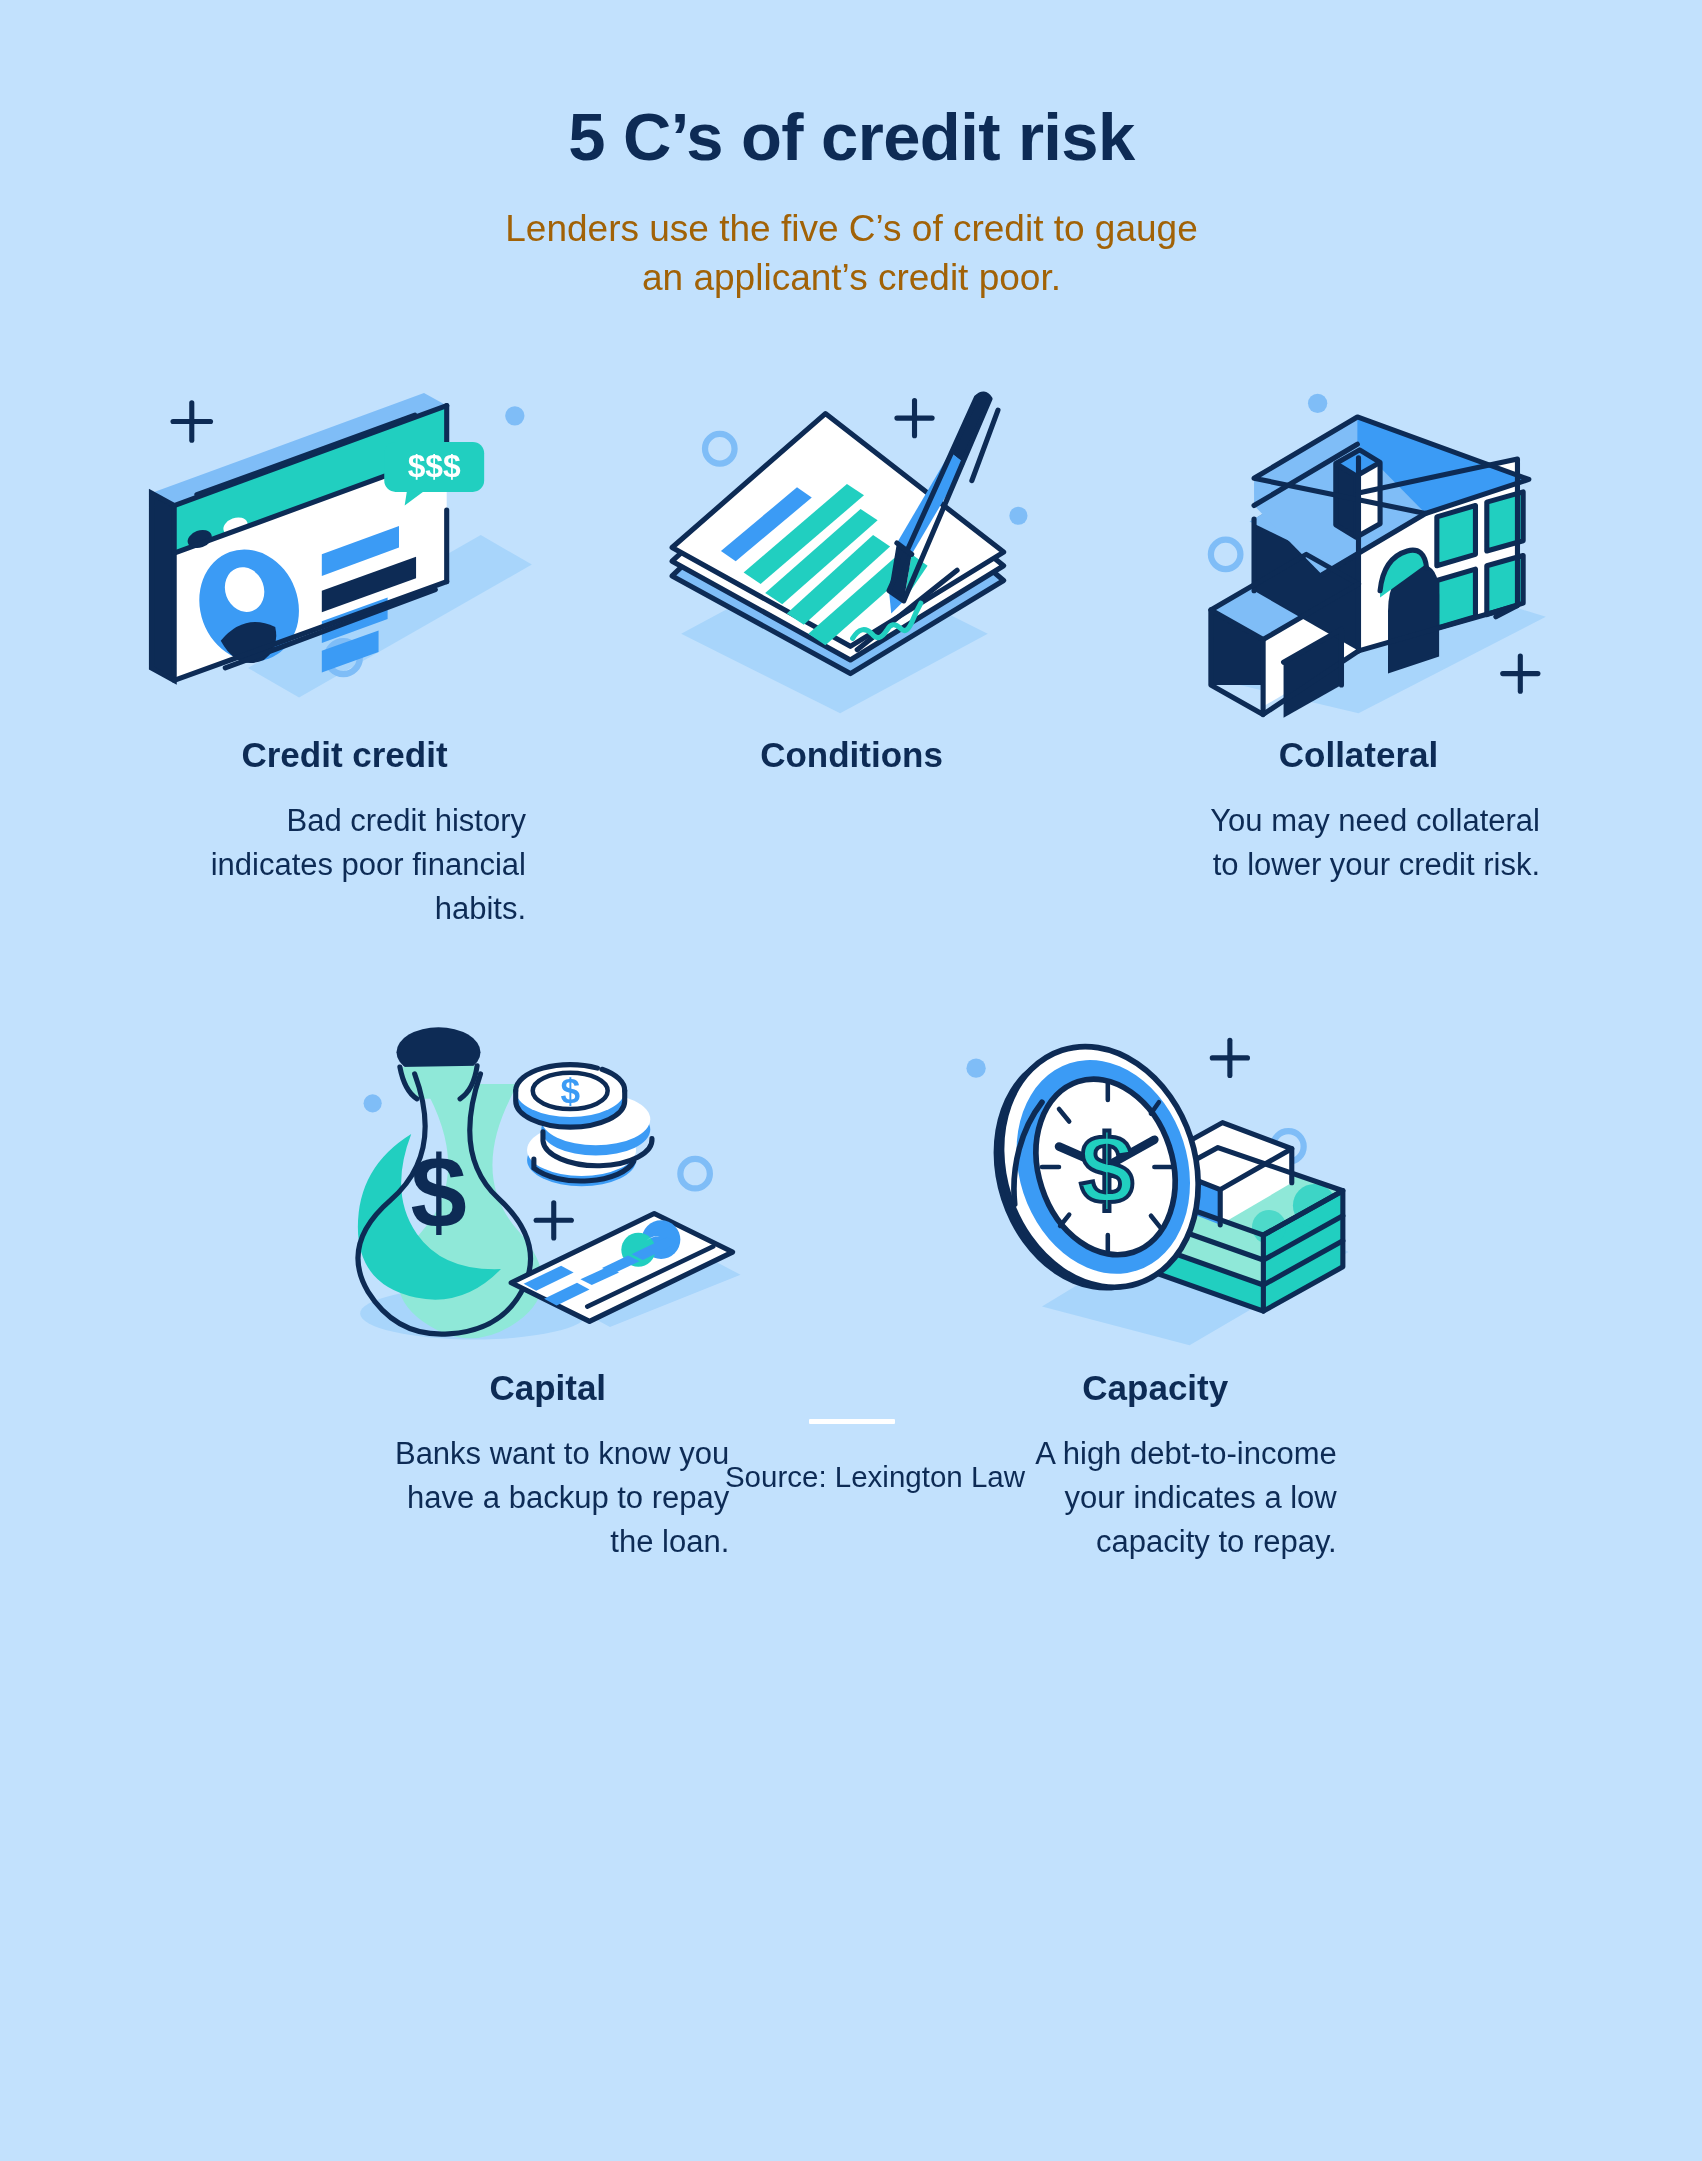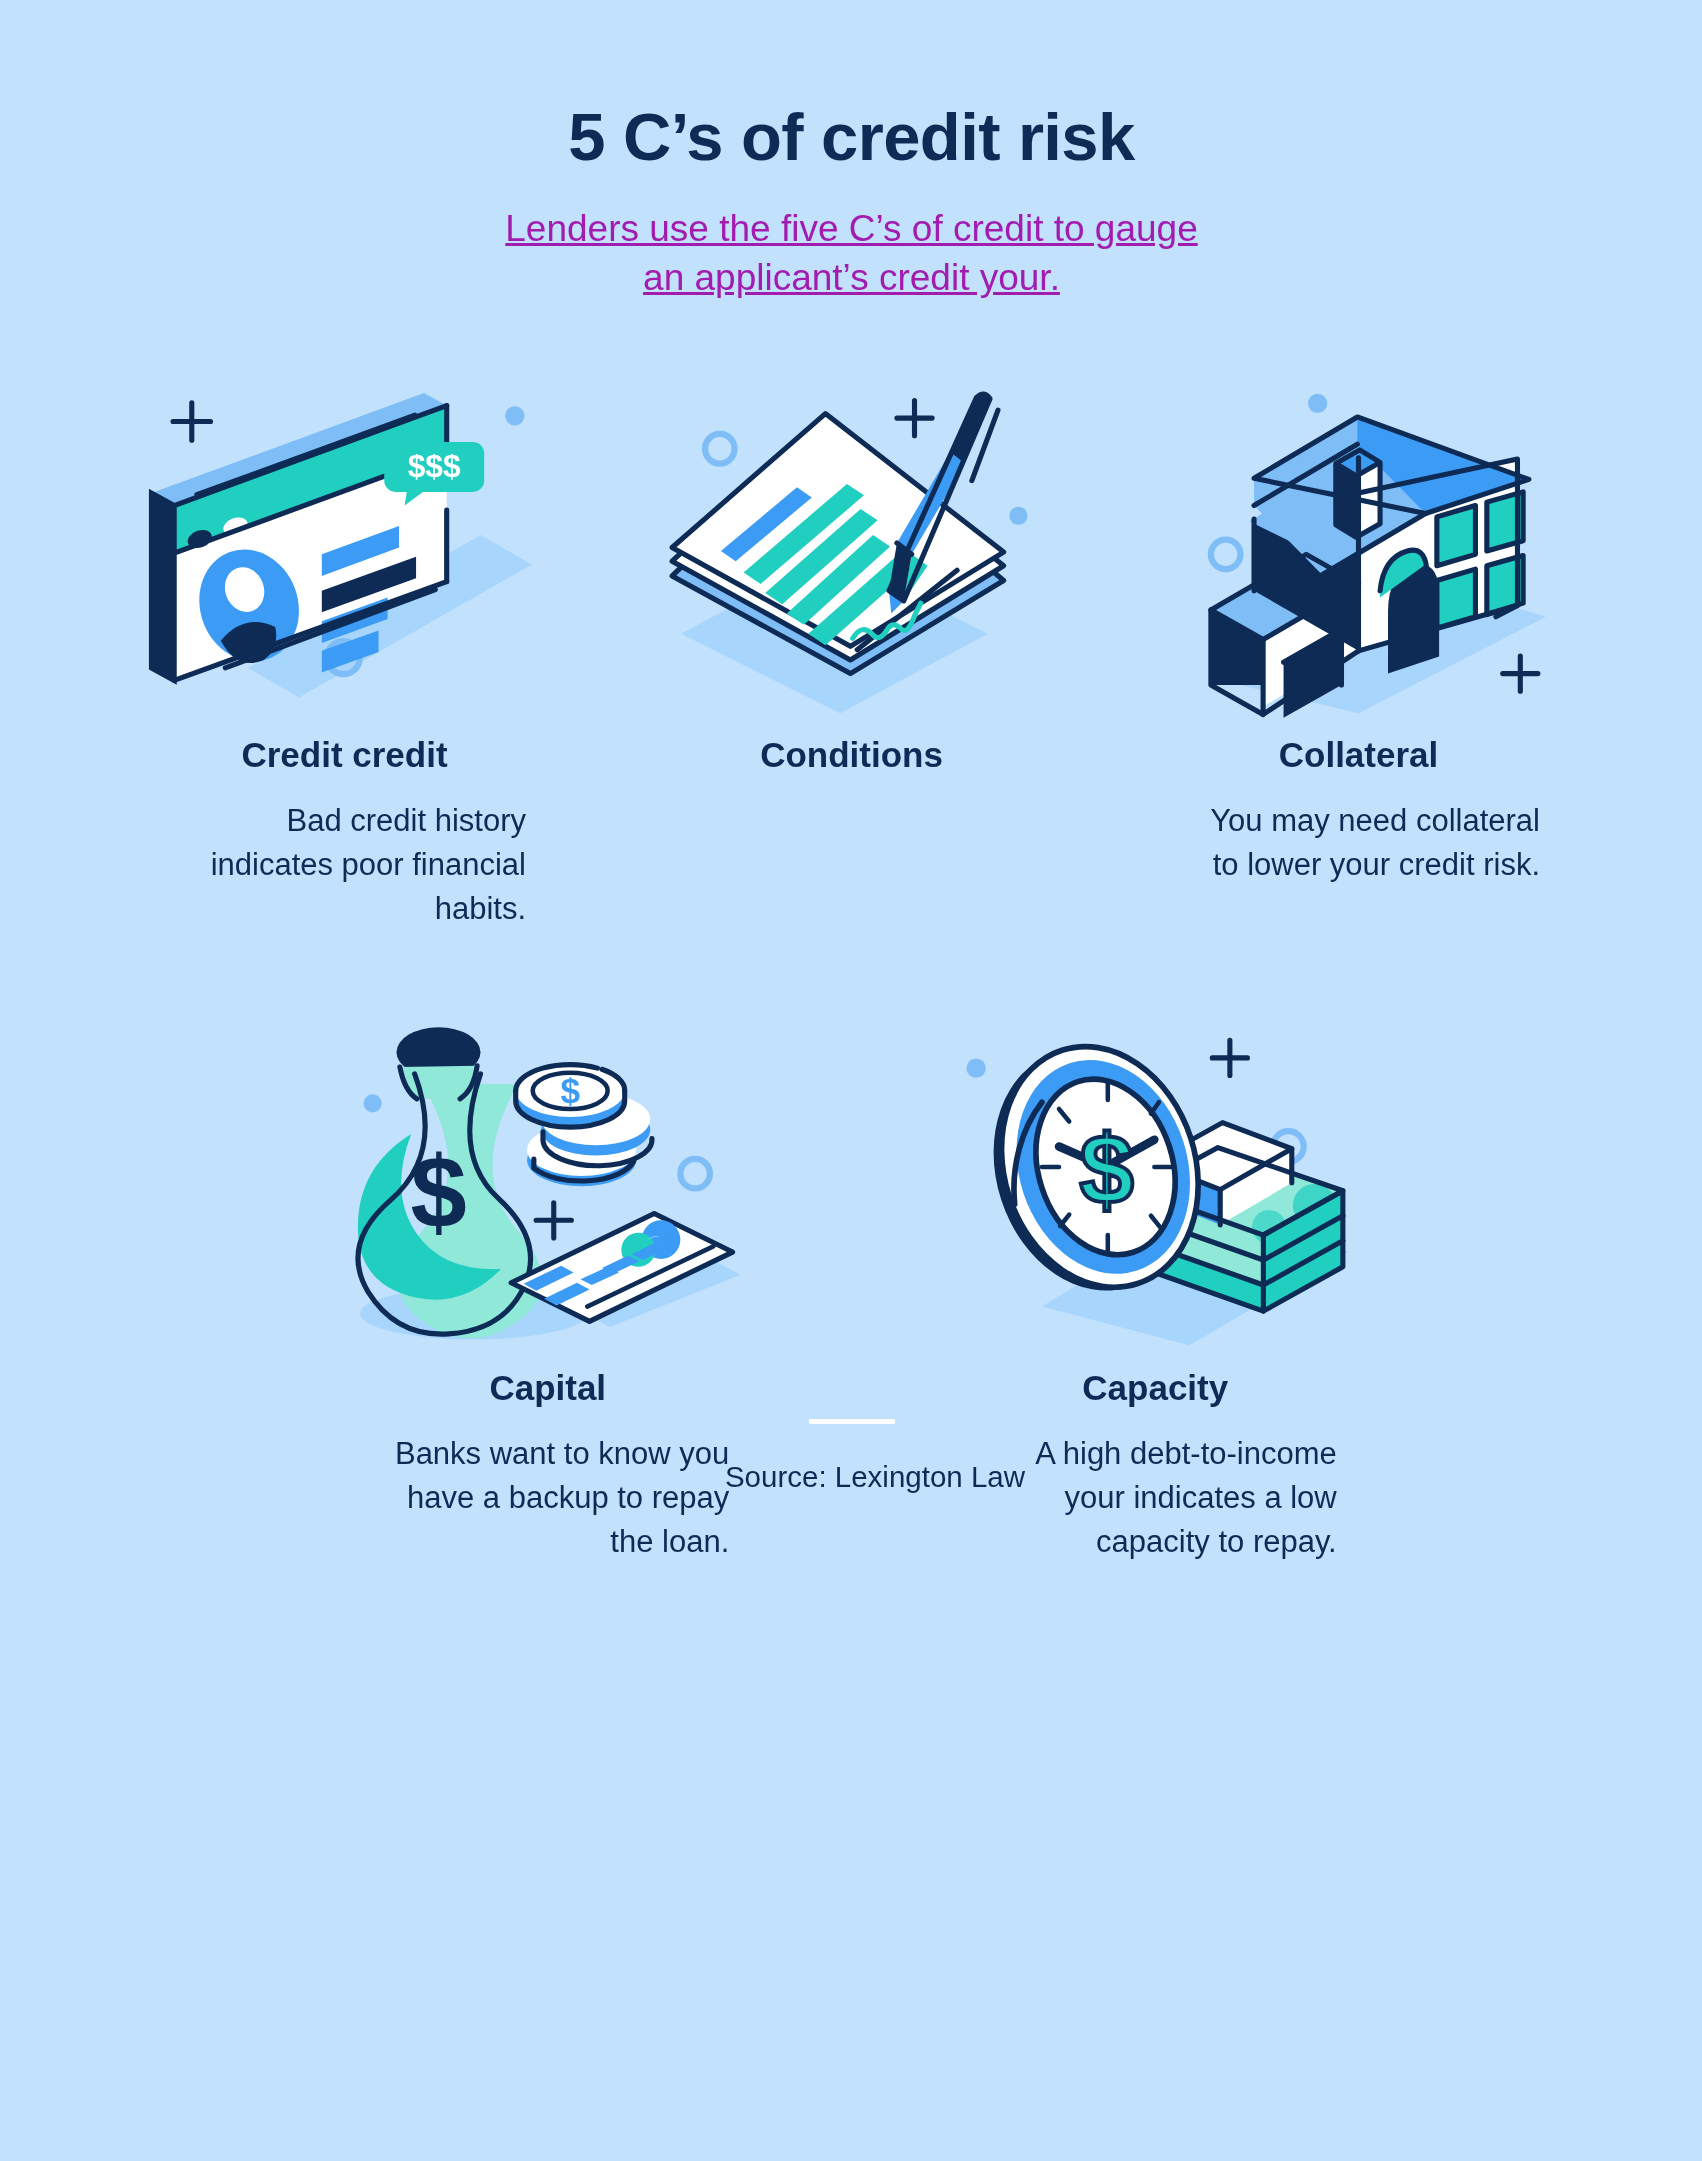--- a/index.html
+++ b/index.html
@@ -35,22 +35,21 @@
     line-height: 1.05;
     margin: 0 0 33px 0;
     color: #0d2b55;
   }
   .subtitle {
     font-size: 37px;
     line-height: 1.32;
     font-weight: normal;
     margin: 8px auto;
     max-width: 1010px;
-    color: #a21caf;
-    text-decoration: underline;
+    color: #a16207;
   }
 
   
   .row {
     display: flex;
     justify-content: center;
     width: 100%;
   }
   .row-top {
     margin-top: 52px;
@@ -122,21 +121,21 @@
 </style>
 </head>
 <body>
 
 <div class="page">
 
   <div class="header">
     <h1 class="main-title">5 C’s of credit risk</h1>
     <p class="subtitle">
       <span>Lenders use the five C’s of credit to gauge</span><br>
-      <span>an applicant’s credit your.</span>
+      <span>an applicant’s credit poor.</span>
     </p>
   </div>
 
   <div class="row row-top">
 
     <div class="cell">
       <div class="art">
         <svg width="409" height="352" viewBox="0 0 720 620">
 
           <path d="M190 530 L600 296 L690 348 L280 582 Z" fill="#a8d5fb"></path>

